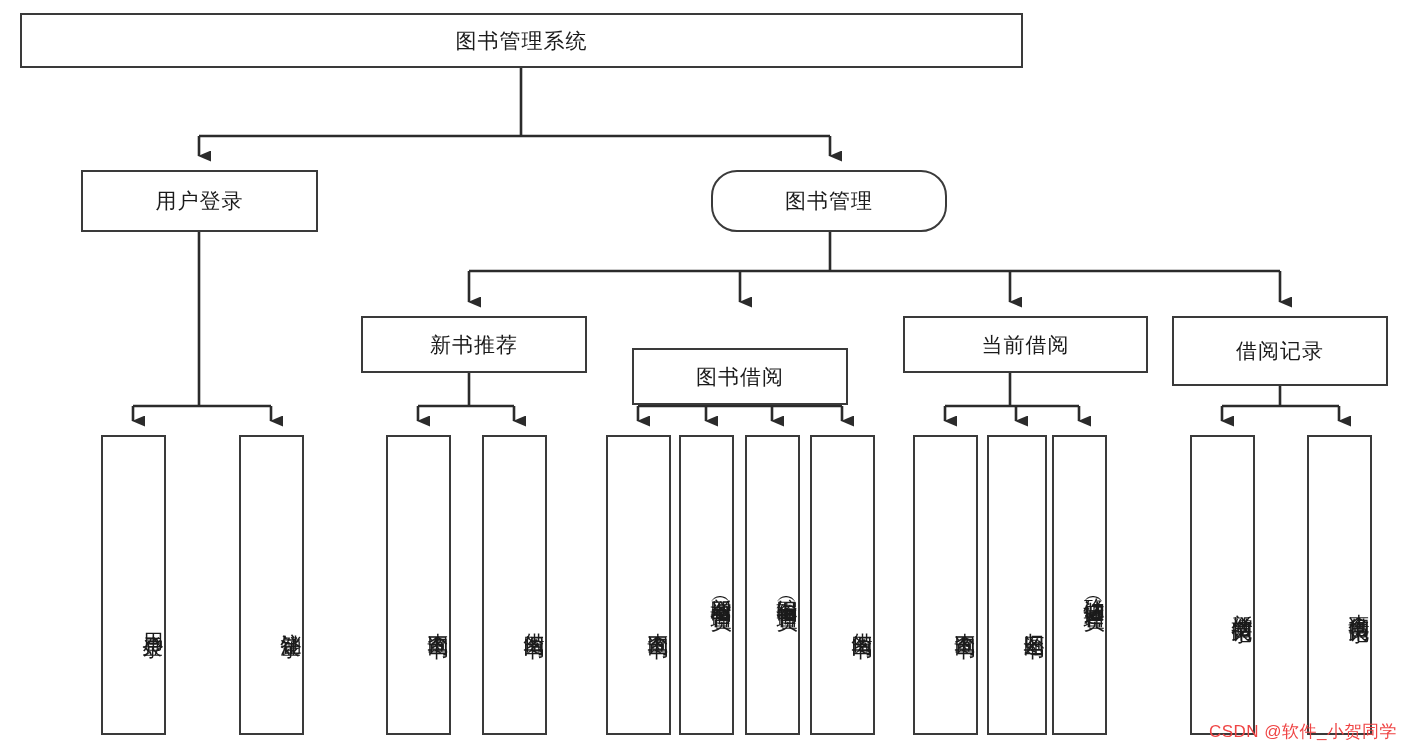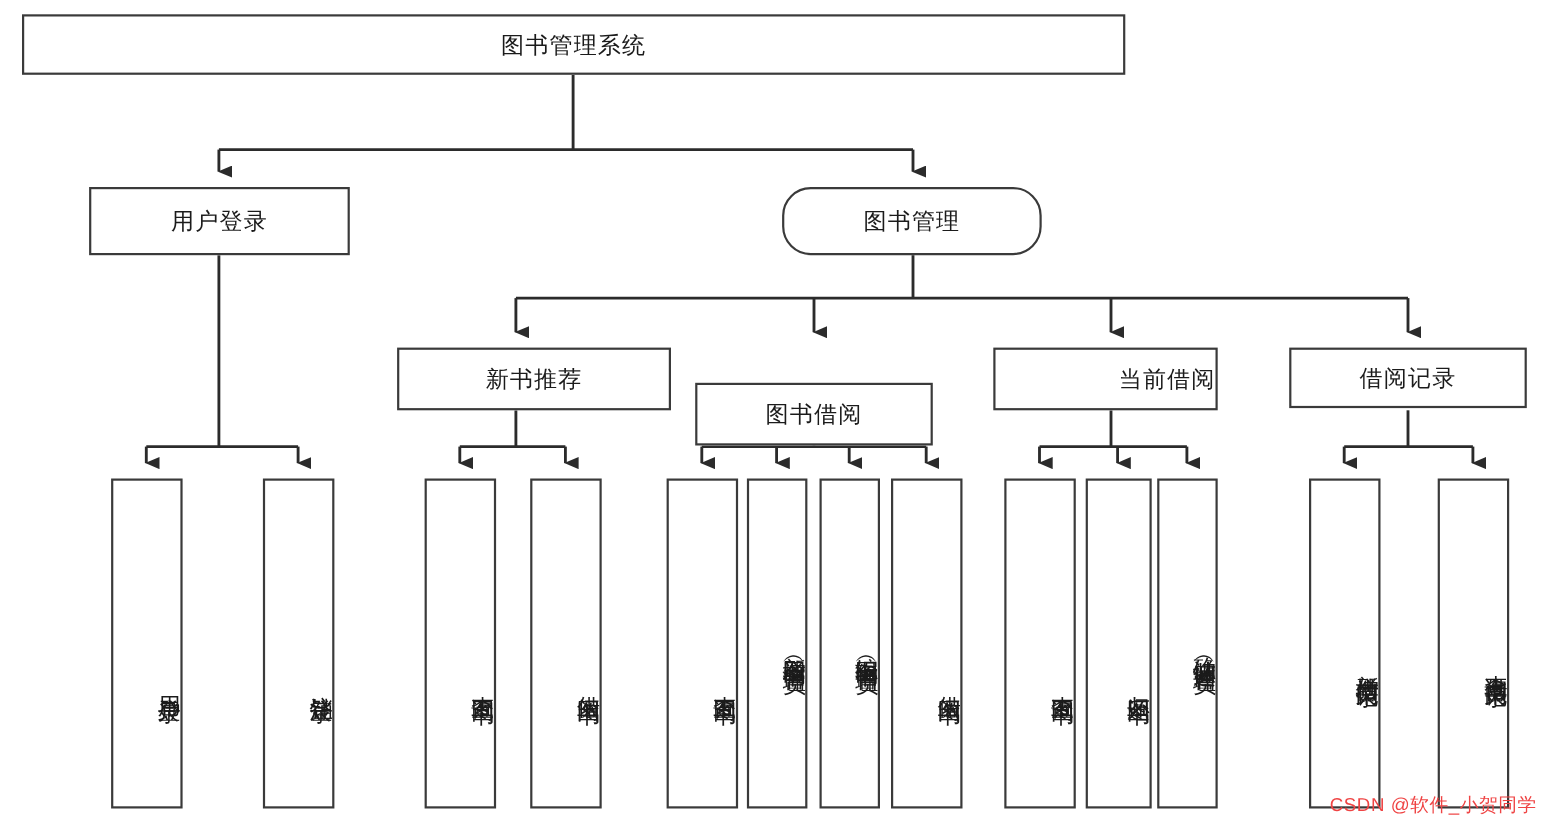--- a/index.html
+++ b/index.html
@@ -123,30 +123,30 @@
     <span class="node-label">图书管理系统</span>
   </div>
 
   <div class="node horizontal" style="left:81px; top:170px; width:237px; height:62px;">
     <span class="node-label">用户登录</span>
   </div>
   <div class="node horizontal" style="left:711px; top:170px; width:236px; height:62px;border-radius:26px;">
     <span class="node-label">图书管理</span>
   </div>
 
-  <div class="node horizontal" style="left:361px; top:316px; width:249px; height:57px;">
+  <div class="node horizontal" style="left:361px; top:316px; width:226px; height:57px;">
     <span class="node-label">新书推荐</span>
   </div>
   <div class="node horizontal" style="left:632px; top:316px; width:216px; height:57px;margin-top:32px;">
     <span class="node-label">图书借阅</span>
   </div>
-  <div class="node horizontal" style="left:903px; top:316px; width:204px; height:57px;justify-content:flex-end;">
+  <div class="node horizontal" style="left:903px; top:316px; width:245px; height:57px;">
     <span class="node-label">当前借阅</span>
   </div>
-  <div class="node horizontal" style="left:1172px; top:316px; width:216px; height:55px;">
+  <div class="node horizontal" style="left:1172px; top:316px; width:216px; height:70px;">
     <span class="node-label">借阅记录</span>
   </div>
 
   <div class="node vertical" style="left:101px; top:435px; width:65px; height:300px; padding-top:70px;">
     <span class="node-label">用户登录</span>
   </div>
   <div class="node vertical" style="left:239px; top:435px; width:65px; height:300px; padding-top:70px;">
     <span class="node-label">注销登录</span>
   </div>
 

